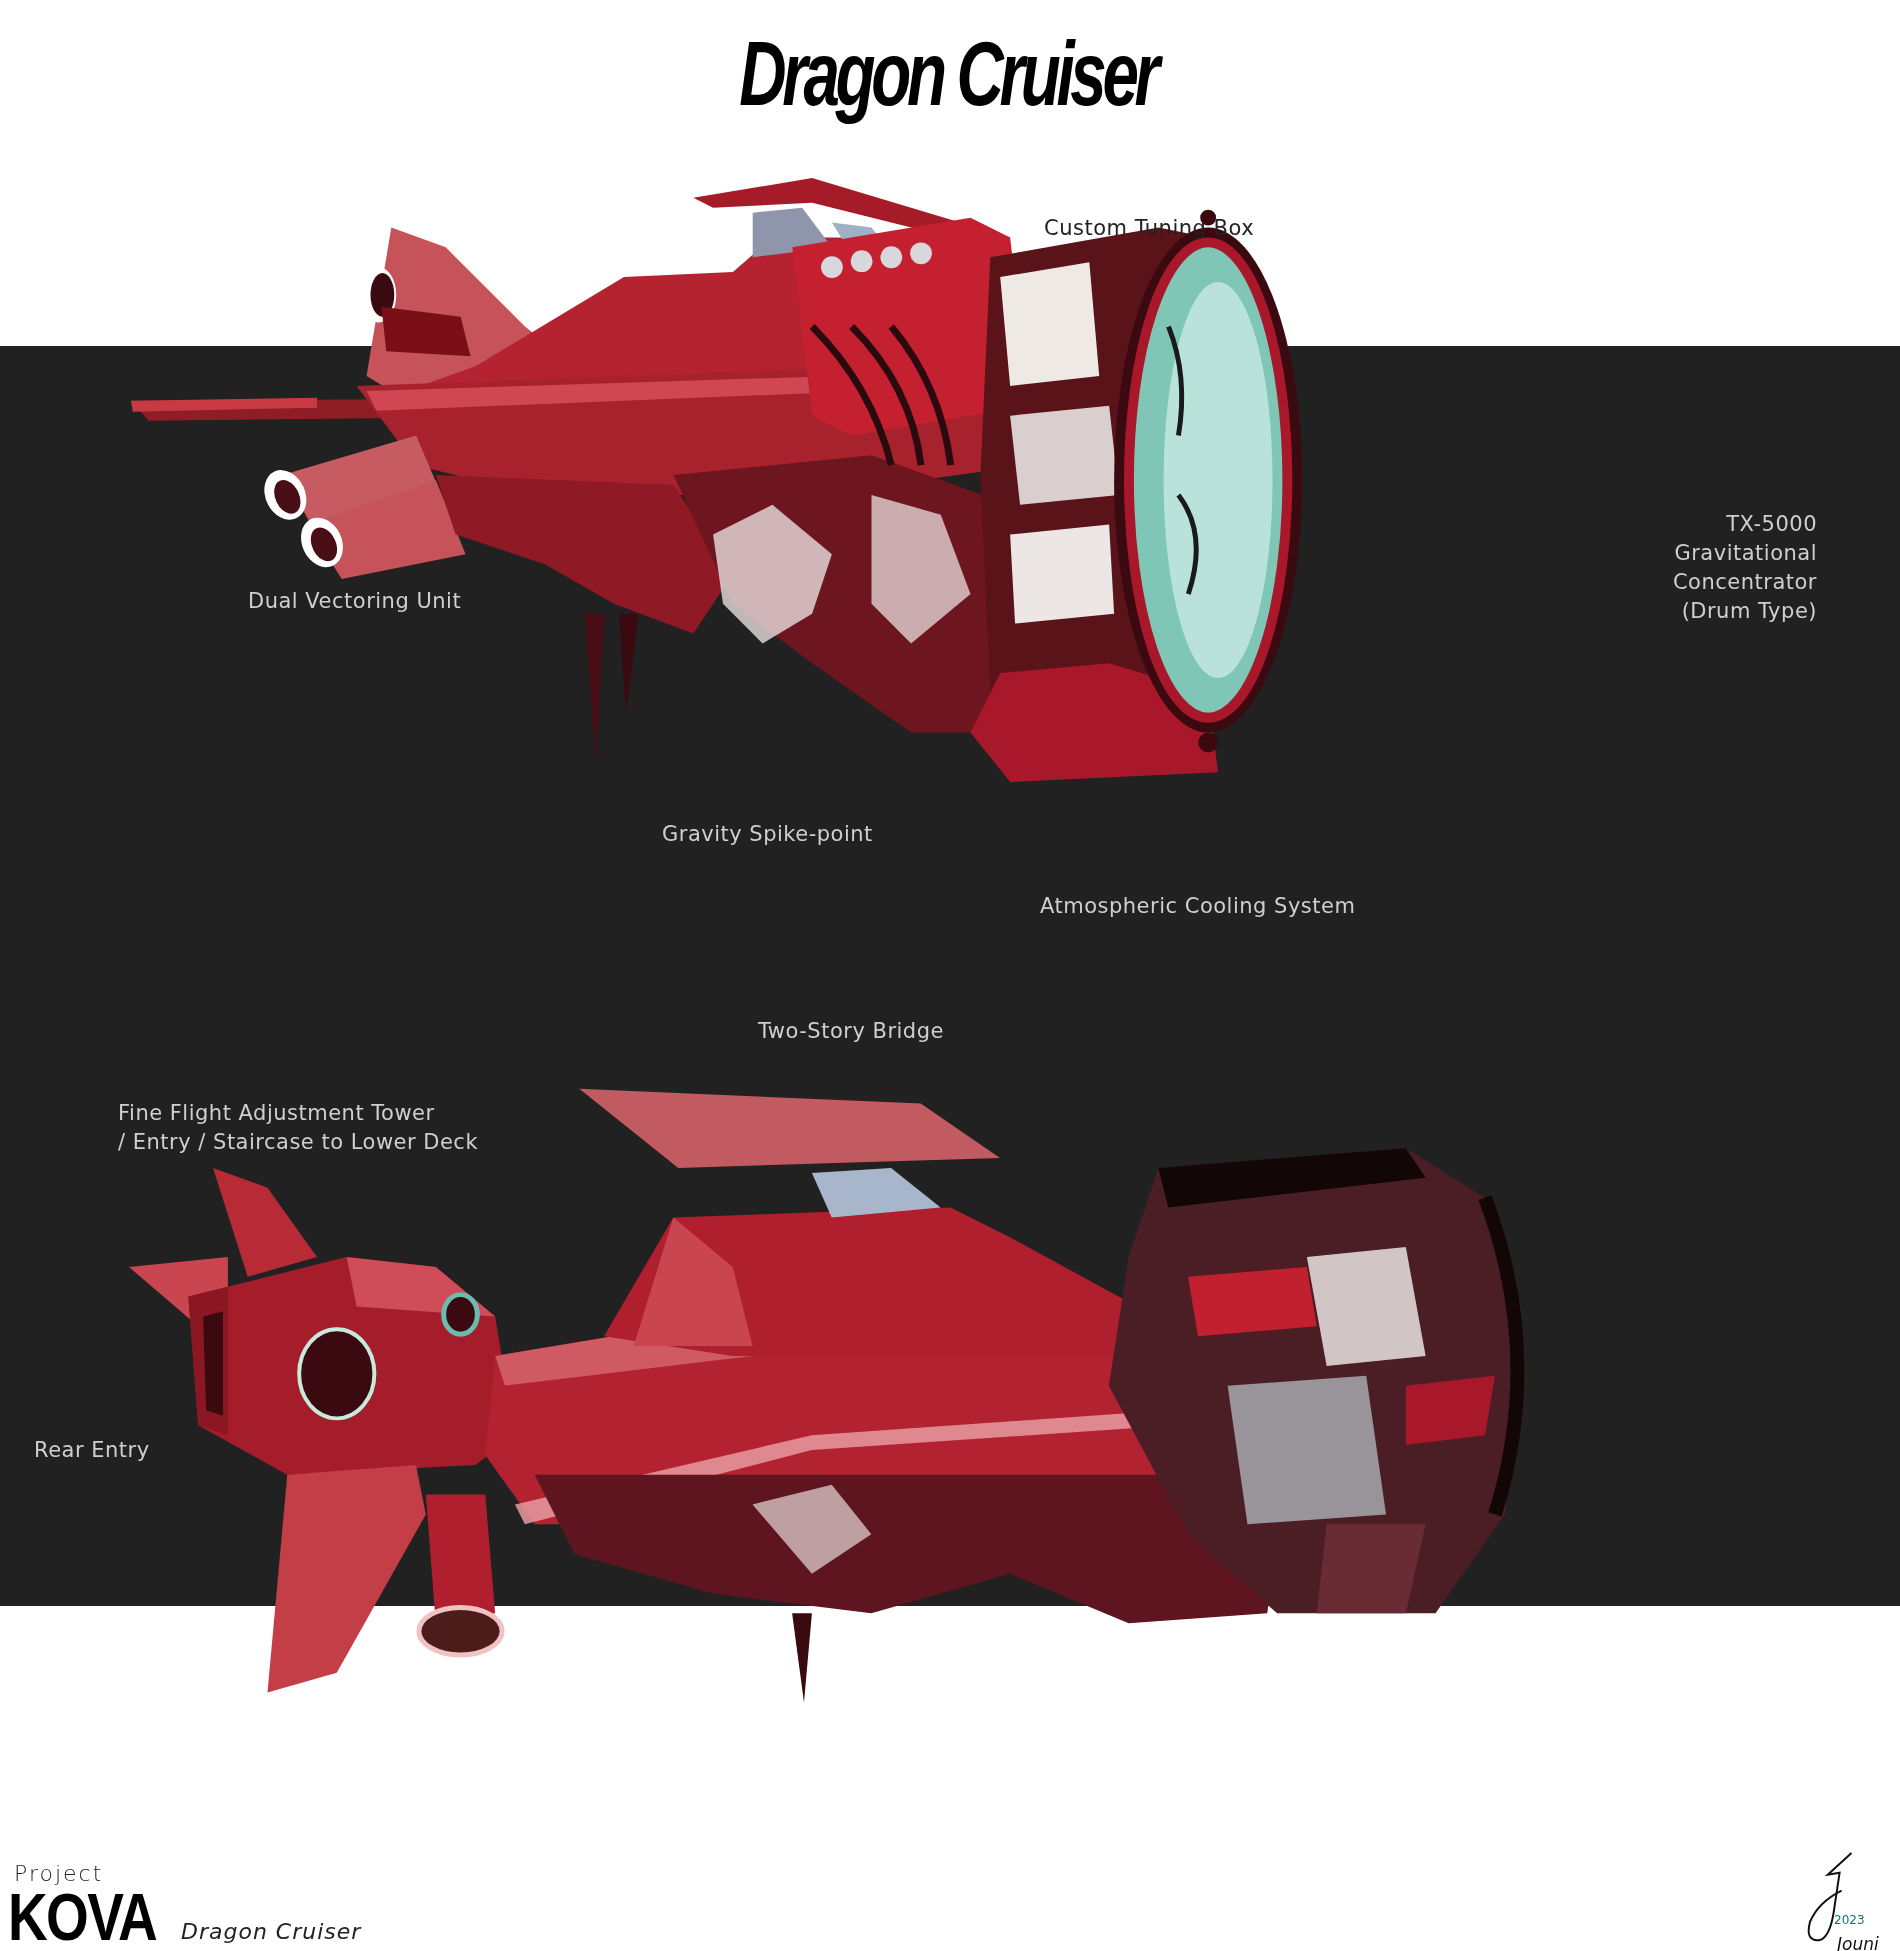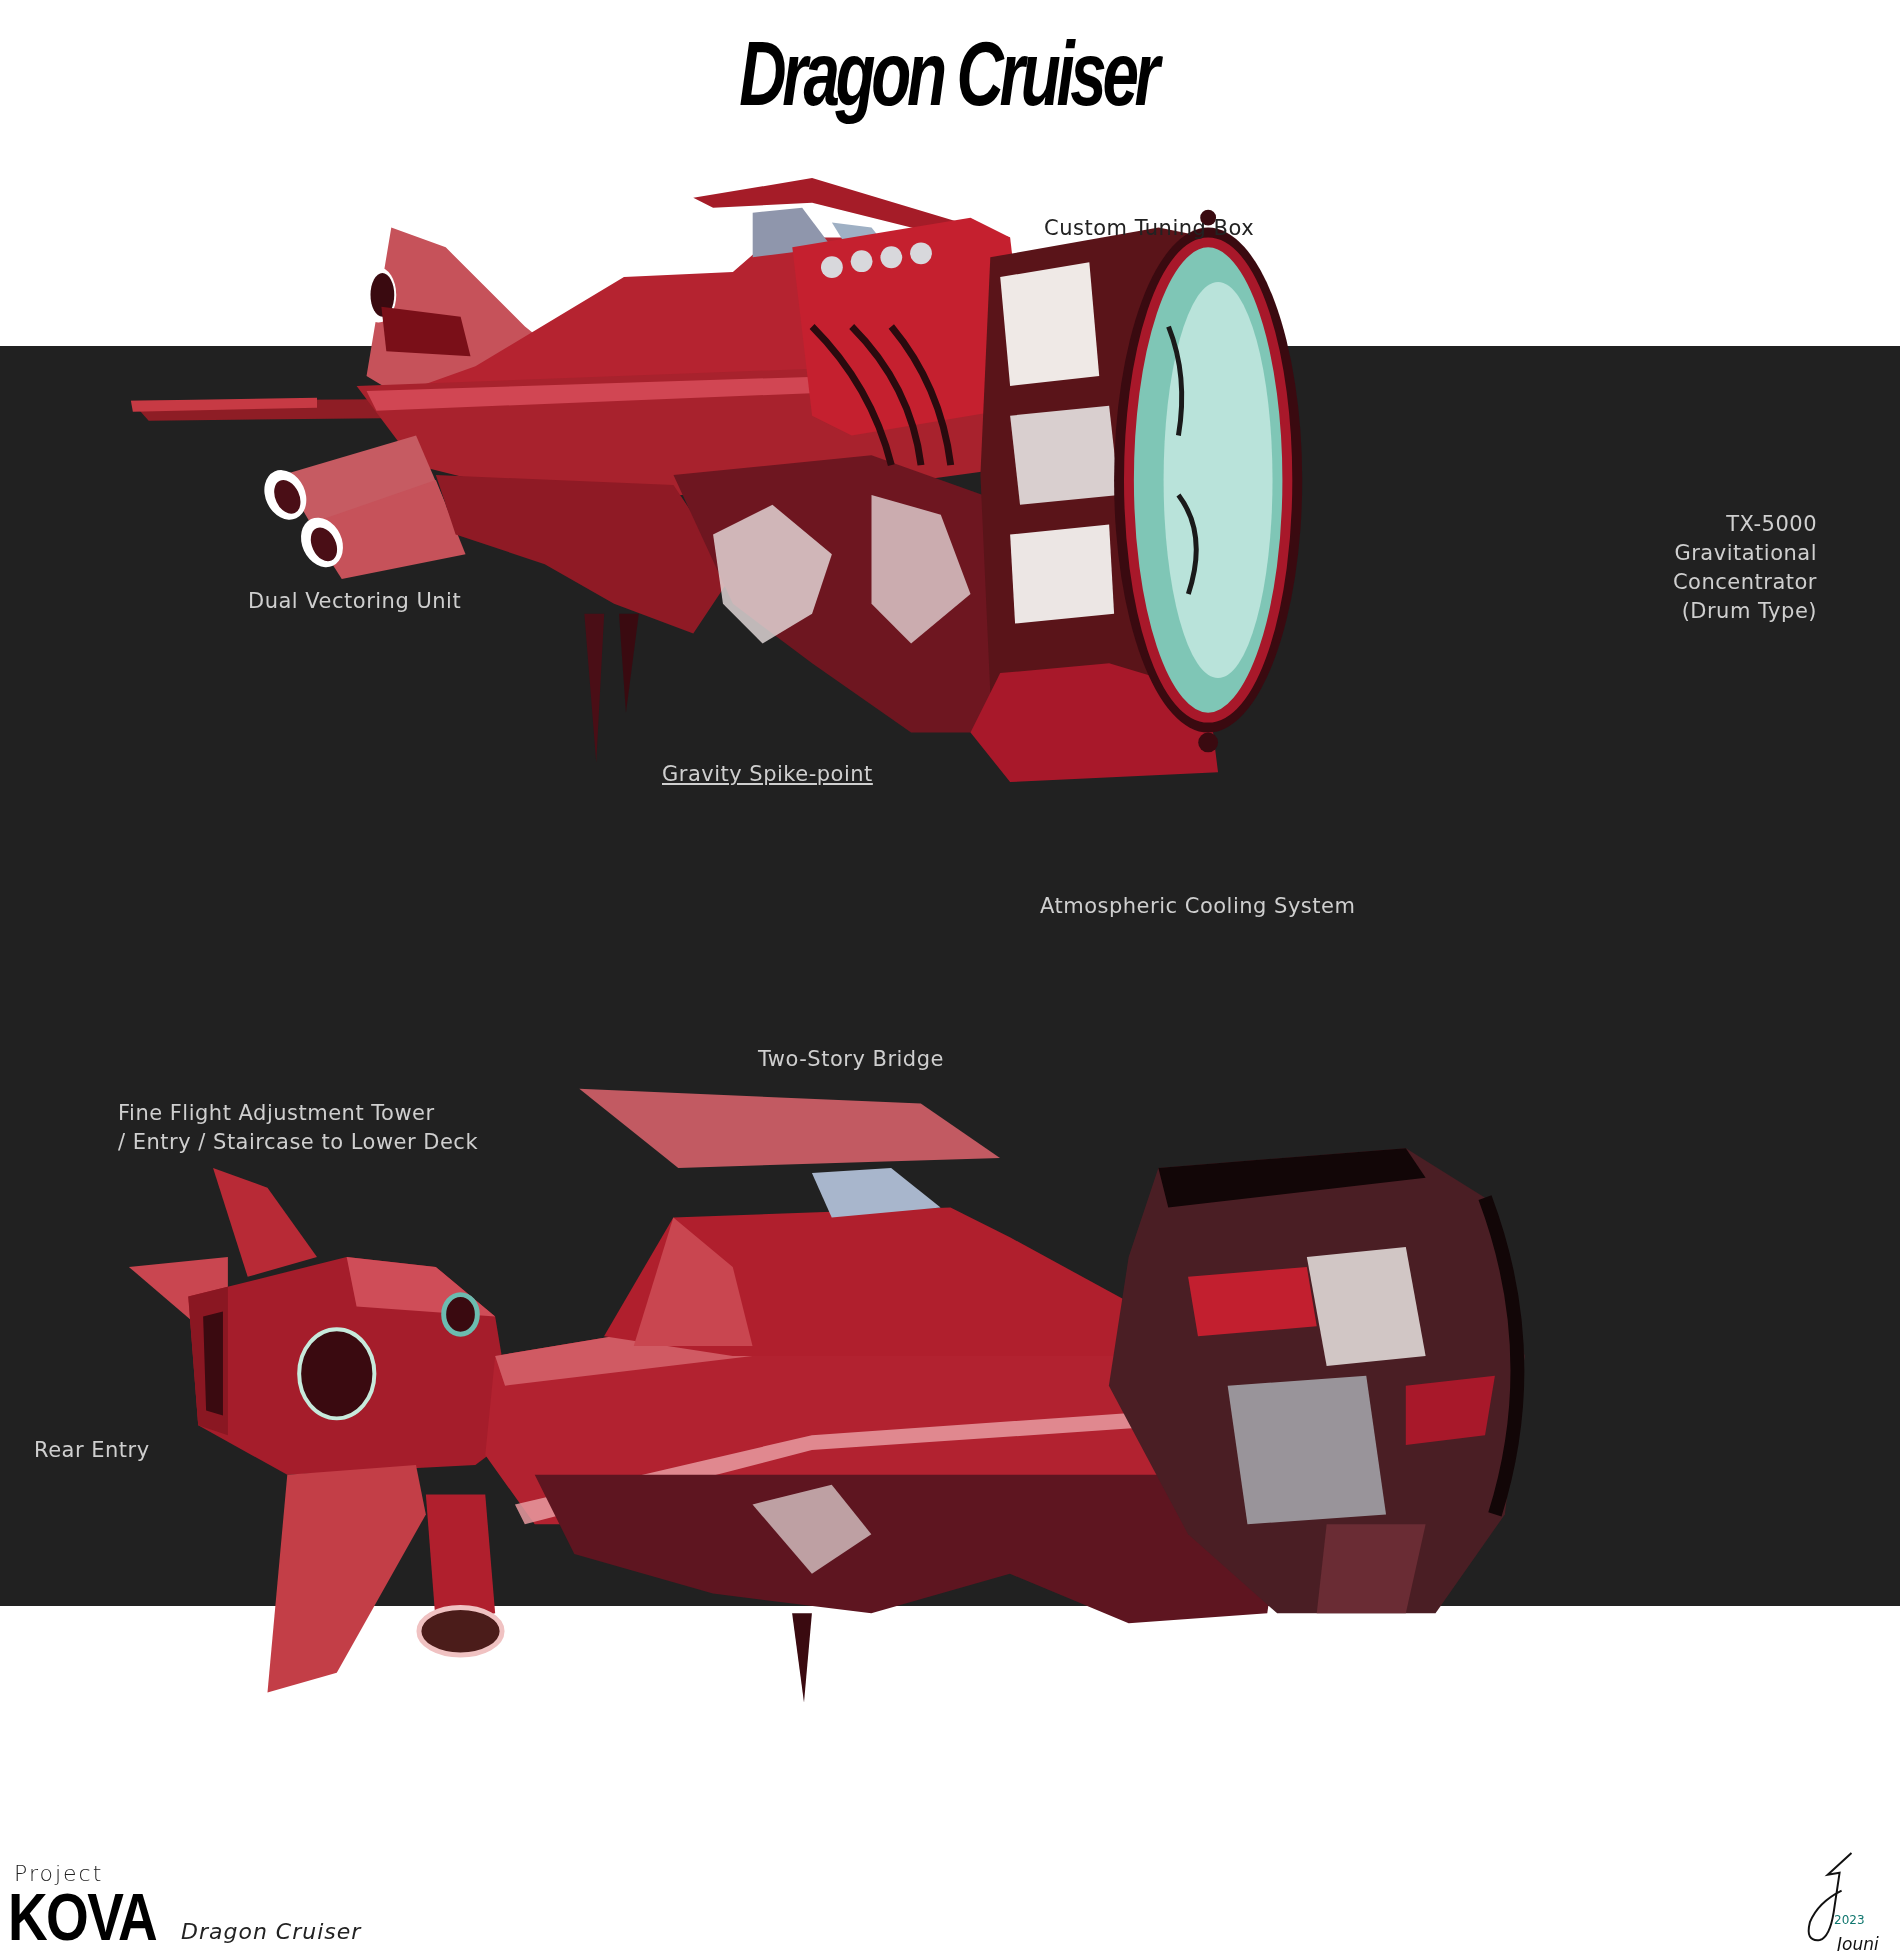--- a/index.html
+++ b/index.html
@@ -93,21 +93,21 @@
 </svg>
 
 <div class="lbl light" style="left:1044px; top:186px;">Custom Tuning Box</div>
 <div class="lbl dark" style="left:248px; top:591px;">Dual Vectoring Unit</div>
 <div class="lbl dark multi" style="left:1614px; top:510px; width:203px;">
   <div>TX-5000</div>
   <div>Gravitational</div>
   <div>Concentrator</div>
   <div>(Drum Type)</div>
 </div>
-<div class="lbl dark" style="left:662px; top:764px;text-decoration:underline;">Gravity Spike-point</div>
+<div class="lbl dark" style="left:662px; top:824px;">Gravity Spike-point</div>
 <div class="lbl dark" style="left:1040px; top:896px;">Atmospheric Cooling System</div>
 
 <svg class="ship" style="left:119px; top:1059px;" width="1564" height="693" viewBox="0 0 1580 700">
 
   <path d="M10 210 L110 200 L110 240 L80 270 Z" fill="#c94650"></path>
   <path d="M95 110 L150 130 L200 200 L130 220 Z" fill="#b82a36"></path>
 
   <path d="M70 240 L230 200 L320 210 L380 260 L400 380 L360 410 L170 420 L80 370 Z" fill="#a51d2b"></path>
   <path d="M70 240 L110 230 L110 380 L80 370 Z" fill="#8a1722"></path>
   <path d="M85 260 L105 255 L105 360 L88 355 Z" fill="#3a0a10"></path>
@@ -136,21 +136,21 @@
   <path d="M1050 110 L1300 90 L1380 140 L1420 300 L1400 460 L1330 560 L1170 560 L1080 480 L1000 330 L1020 200 Z" fill="#4a1e24"></path>
   <path d="M1050 110 L1300 90 L1320 120 L1060 150 Z" fill="#120607"></path>
   <path d="M1080 220 L1200 210 L1210 270 L1090 280 Z" fill="#c21f2f"></path>
   <path d="M1200 200 L1300 190 L1320 300 L1220 310 Z" fill="#e9e4e2" opacity="0.85"></path>
   <path d="M1120 330 L1260 320 L1280 460 L1140 470 Z" fill="#b4bcc2" opacity="0.75"></path>
   <path d="M1220 470 L1320 470 L1300 560 L1210 560 Z" fill="#6a2c34"></path>
   <path d="M1380 140 Q1440 300 1390 460" stroke="#120607" stroke-width="14" fill="none"></path>
   <path d="M1300 330 L1390 320 L1380 380 L1300 390 Z" fill="#a8182a"></path>
 </svg>
 
-<div class="lbl dark" style="left:758px; top:1021px;margin-top:28px;">Two-Story Bridge</div>
+<div class="lbl dark" style="left:758px; top:1021px;">Two-Story Bridge</div>
 <div class="lbl dark multi left" style="left:118px; top:1099px;">
   <div>Fine Flight Adjustment Tower</div>
   <div>/ Entry / Staircase to Lower Deck</div>
 </div>
 <div class="lbl dark" style="left:34px; top:1440px;">Rear Entry</div>
 
 <div class="footer-project">Project</div>
 <div class="footer-kova">KOVA</div>
 <div class="footer-sub">Dragon Cruiser</div>
 

